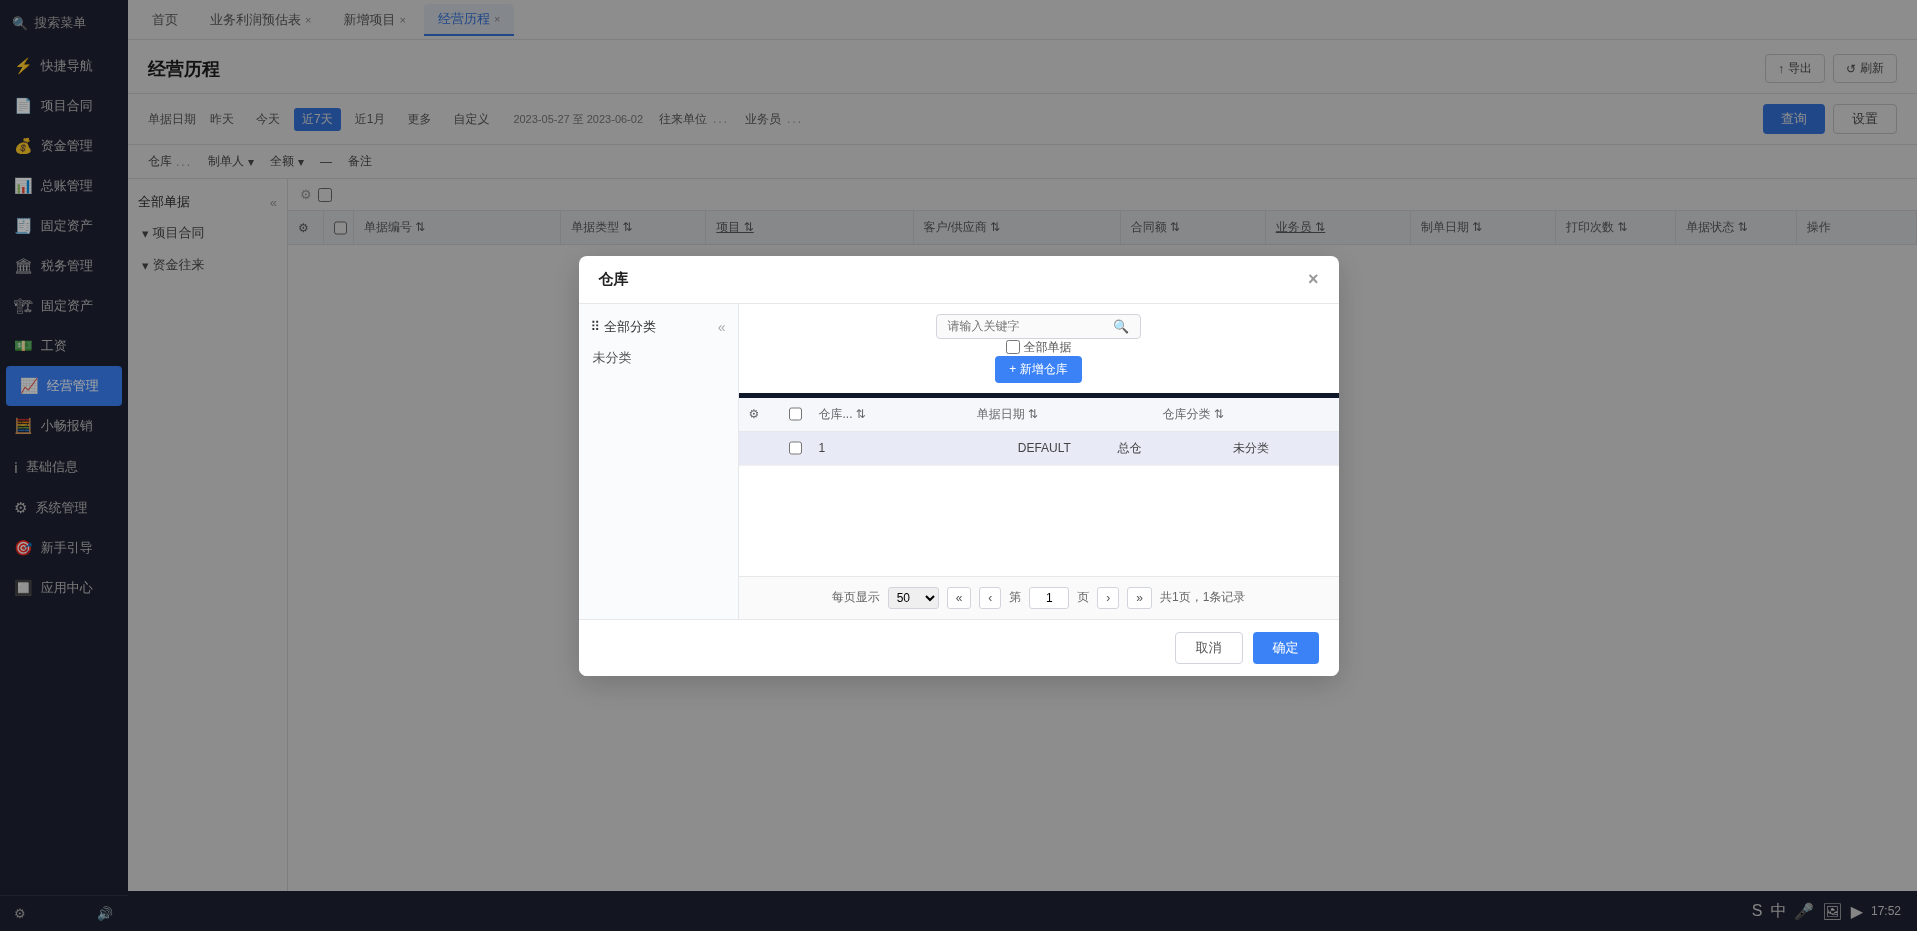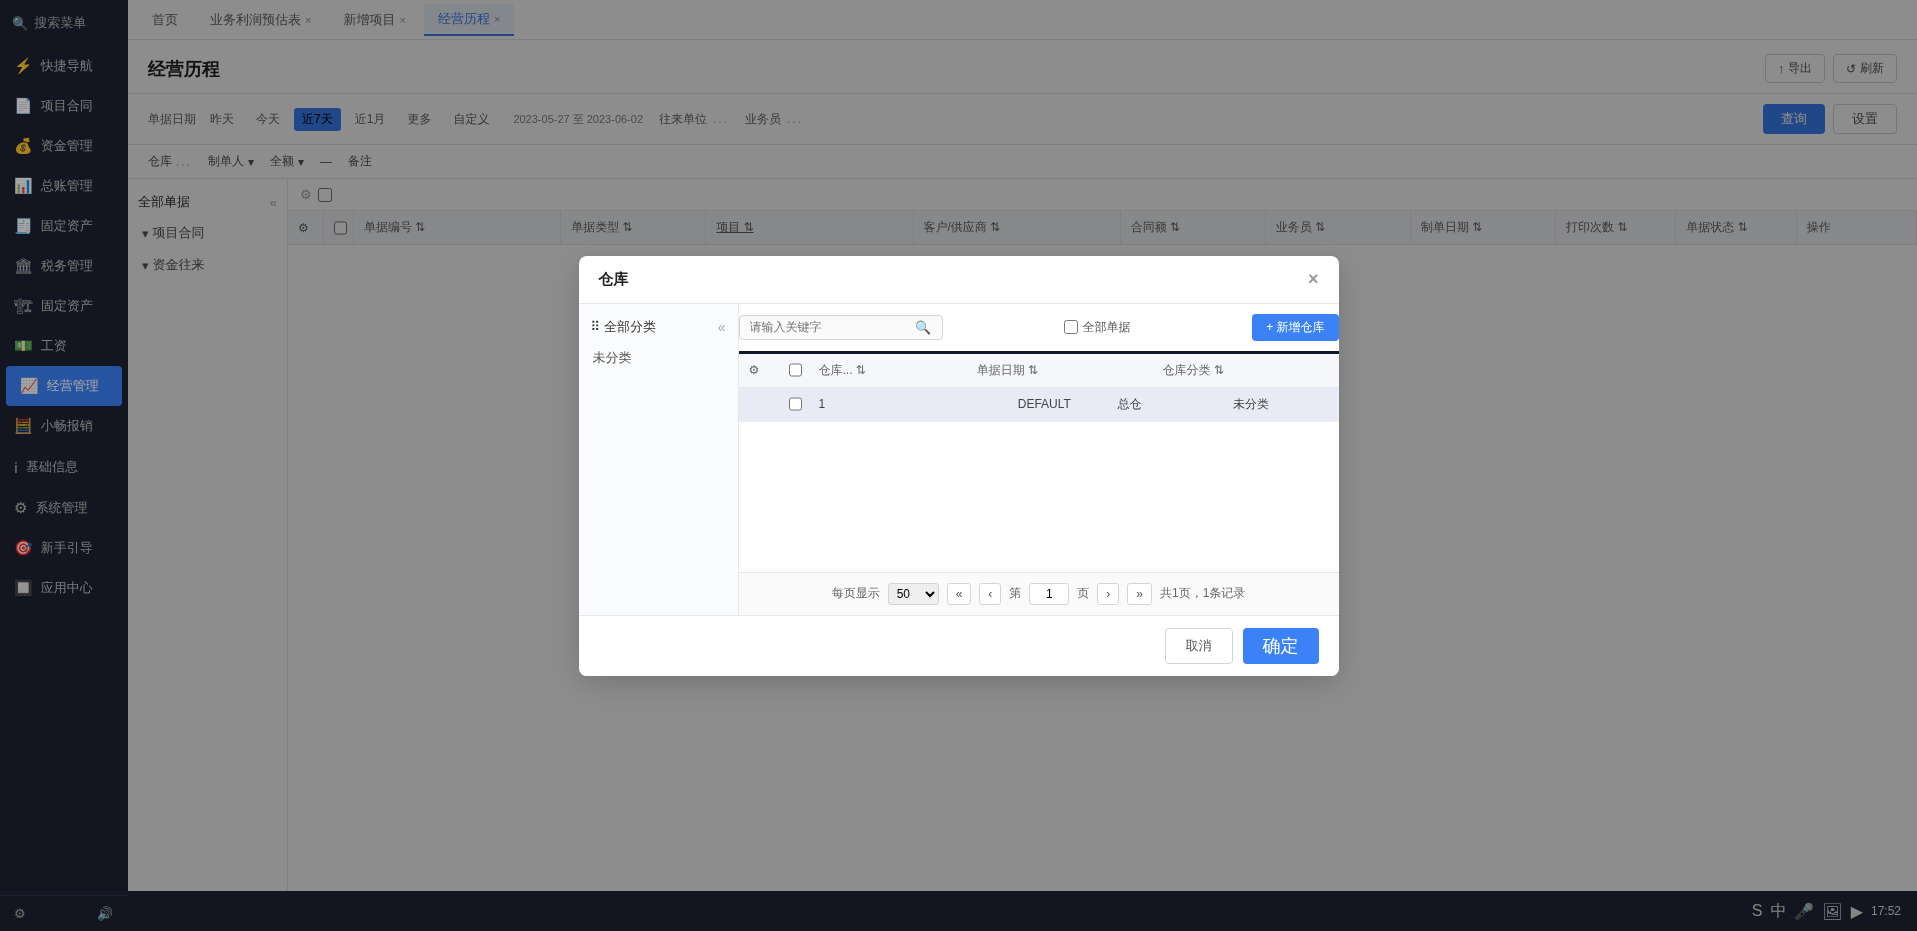--- a/index.html
+++ b/index.html
@@ -53,21 +53,21 @@
     .btn-refresh { display: flex; align-items: center; gap: 4px; padding: 5px 12px; border: 1px solid #d1d5db; border-radius: 4px; background: #fff; color: #555; font-size: 12px; cursor: pointer; }
 
     
     .filter-bar {
       background: #fff; padding: 10px 20px; display: flex; flex-wrap: wrap; gap: 16px; align-items: center;
       border-bottom: 1px solid #e5e7eb;
     }
     .filter-group { display: flex; align-items: center; gap: 6px; font-size: 12px; color: #555; }
     .filter-label { color: #666; }
     .date-btn { padding: 3px 8px; border-radius: 3px; cursor: pointer; font-size: 12px; color: #666; }
-    .date-btn.active { background: #3b82f6; color: #000000; border-radius: 3px; }
+    .date-btn.active { background: #3b82f6; color: #ffffff; border-radius: 3px; }
     .date-range { font-size: 11px; color: #888; }
     .filter-dots { color: #aaa; cursor: pointer; letter-spacing: 2px; }
     .btn-query { padding: 5px 18px; background: #3b82f6; color: #fff; border: none; border-radius: 4px; cursor: pointer; font-size: 13px; }
     .btn-setting { padding: 5px 18px; background: #fff; color: #555; border: 1px solid #d1d5db; border-radius: 4px; cursor: pointer; font-size: 13px; }
 
     
     .filter-bar2 {
       background: #fff; padding: 8px 20px; display: flex; align-items: center; gap: 16px; border-bottom: 1px solid #e5e7eb;
     }
     .filter-select { display: flex; align-items: center; gap: 4px; font-size: 12px; color: #555; }
@@ -111,36 +111,36 @@
     .modal-body { display: flex; flex: 1; overflow: hidden; }
     .modal-left {
       width: 160px; border-right: 1px solid #e5e7eb; background: #fafbfc; padding: 8px 0;
       display: flex; flex-direction: column;
     }
     .modal-left-header { display: flex; align-items: center; justify-content: space-between; padding: 6px 12px; }
     .modal-left-title { font-size: 13px; color: #333; font-weight: 500; display: flex; align-items: center; gap: 4px; }
     .modal-left-collapse { cursor: pointer; color: #aaa; font-size: 14px; }
     .modal-cat-item { padding: 7px 14px; font-size: 13px; cursor: pointer; color: #555; }
     .modal-right { flex: 1; display: flex; flex-direction: column; }
-    .modal-toolbar { padding: 10px 0; display: flex; align-items: center; justify-content: space-between; border-bottom: 3px solid #0f172a; }
+    .modal-toolbar { padding: 10px 14px; display: flex; align-items: center; justify-content: space-between; border-bottom: 5px solid #0f172a; flex-direction: column; }
     .modal-search { display: flex; align-items: center; gap: 6px; border: 1px solid #d1d5db; border-radius: 4px; padding: 4px 10px; background: #fafafa; }
     .modal-search input { border: none; outline: none; background: transparent; font-size: 12px; width: 160px; color: #555; }
     .modal-show-disabled { display: flex; align-items: center; gap: 4px; font-size: 12px; color: #555; }
     .btn-add-warehouse { padding: 5px 14px; background: #3b82f6; color: #fff; border: none; border-radius: 4px; cursor: pointer; font-size: 12px; display: flex; align-items: center; gap: 4px; }
     .modal-table { flex: 1; overflow-y: auto; }
     .modal-th { background: #f5f7fa; display: flex; border-bottom: 1px solid #e5e7eb; }
     .modal-th-cell { padding: 8px 10px; font-size: 12px; color: #666; font-weight: 500; display: flex; align-items: center; gap: 3px; white-space: nowrap; }
     .modal-row { display: flex; border-bottom: 1px solid #f0f0f0; background: #e8eaf6; }
     .modal-cell { padding: 8px 10px; font-size: 12px; color: #444; display: flex; align-items: center; white-space: nowrap; }
     .modal-footer-bar { display: flex; align-items: center; justify-content: center; gap: 8px; padding: 10px 14px; border-top: 1px solid #e5e7eb; background: #fafafa; font-size: 12px; color: #666; }
     .page-btn { padding: 3px 8px; border: 1px solid #d1d5db; border-radius: 3px; background: #fff; cursor: pointer; font-size: 12px; color: #555; }
     .page-input { width: 40px; text-align: center; border: 1px solid #d1d5db; border-radius: 3px; padding: 3px 4px; font-size: 12px; }
     .modal-actions { display: flex; justify-content: flex-end; gap: 10px; padding: 12px 20px; border-top: 1px solid #e5e7eb; background: #fff; border-radius: 0 0 8px 8px; }
     .btn-cancel { padding: 6px 20px; border: 1px solid #d1d5db; border-radius: 4px; background: #fff; color: #555; cursor: pointer; font-size: 13px; }
-    .btn-confirm { padding: 6px 20px; border: none; border-radius: 4px; background: #3b82f6; color: #fff; cursor: pointer; font-size: 18px; }
+    .btn-confirm { padding: 6px 20px; border: none; border-radius: 4px; background: #3b82f6; color: #fff; cursor: pointer; font-size: 13px; }
 
     
     .page-select { border: 1px solid #d1d5db; border-radius: 3px; padding: 2px 4px; font-size: 12px; }
 
     
     .cb { width: 14px; height: 14px; accent-color: #3b82f6; }
 
     
     .taskbar { position: fixed; bottom: 0; left: 0; width: 1917px; height: 40px; background: #1e2233; display: flex; align-items: center; justify-content: flex-end; padding: 0 16px; z-index: 5; gap: 8px; }
     .taskbar-time { color: #ccc; font-size: 12px; }
@@ -330,21 +330,21 @@
       <div class="table-header">
         <div class="th" style="width:36px;">⚙</div>
         <div class="th" style="width:30px;">
             <input type="checkbox" class="cb" style="">
           </div>
         <div class="th" style="flex:1.5;">单据编号 ⇅</div>
         <div class="th" style="flex:1;">单据类型 ⇅</div>
         <div class="th" style="flex:1.5;text-decoration:underline;">项目 ⇅</div>
         <div class="th" style="flex:1.5;text-align:center;">客户/供应商 ⇅</div>
         <div class="th" style="flex:1;">合同额 ⇅</div>
-        <div class="th" style="flex:1;">业务员 ⇅</div>
+        <div class="th" style="flex:1;text-decoration:underline;">业务员 ⇅</div>
         <div class="th" style="flex:1;">制单日期 ⇅</div>
         <div class="th" style="flex:0.8;">打印次数 ⇅</div>
         <div class="th" style="flex:0.8;">单据状态 ⇅</div>
         <div class="th" style="flex:0.8;">操作</div>
       </div>
       <div class="table-body">
         <span class="no-data">暂无数据</span>
       </div>
       <div class="table-footer">
         <span></span>

